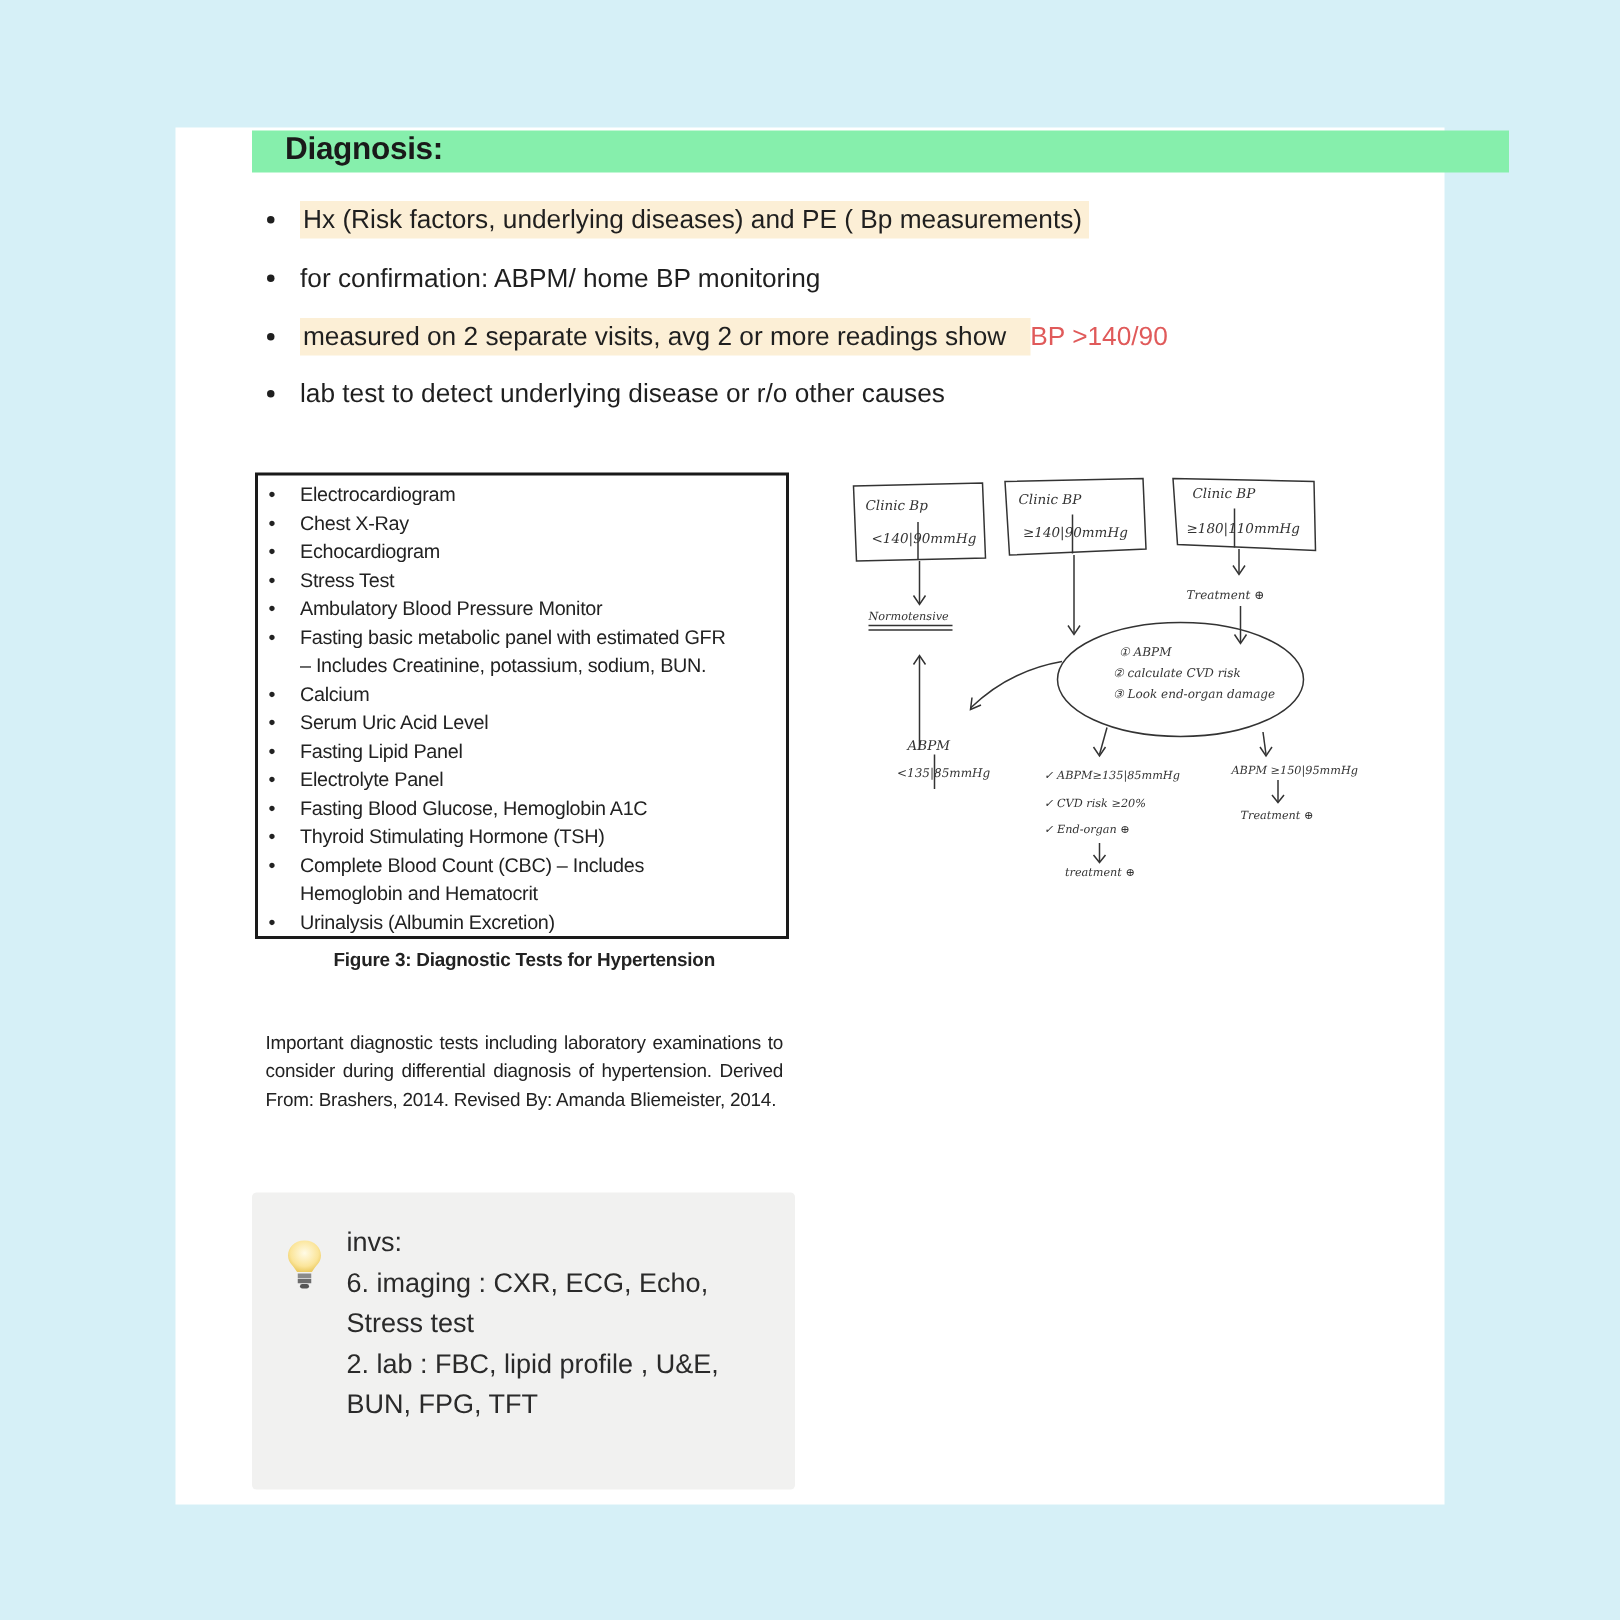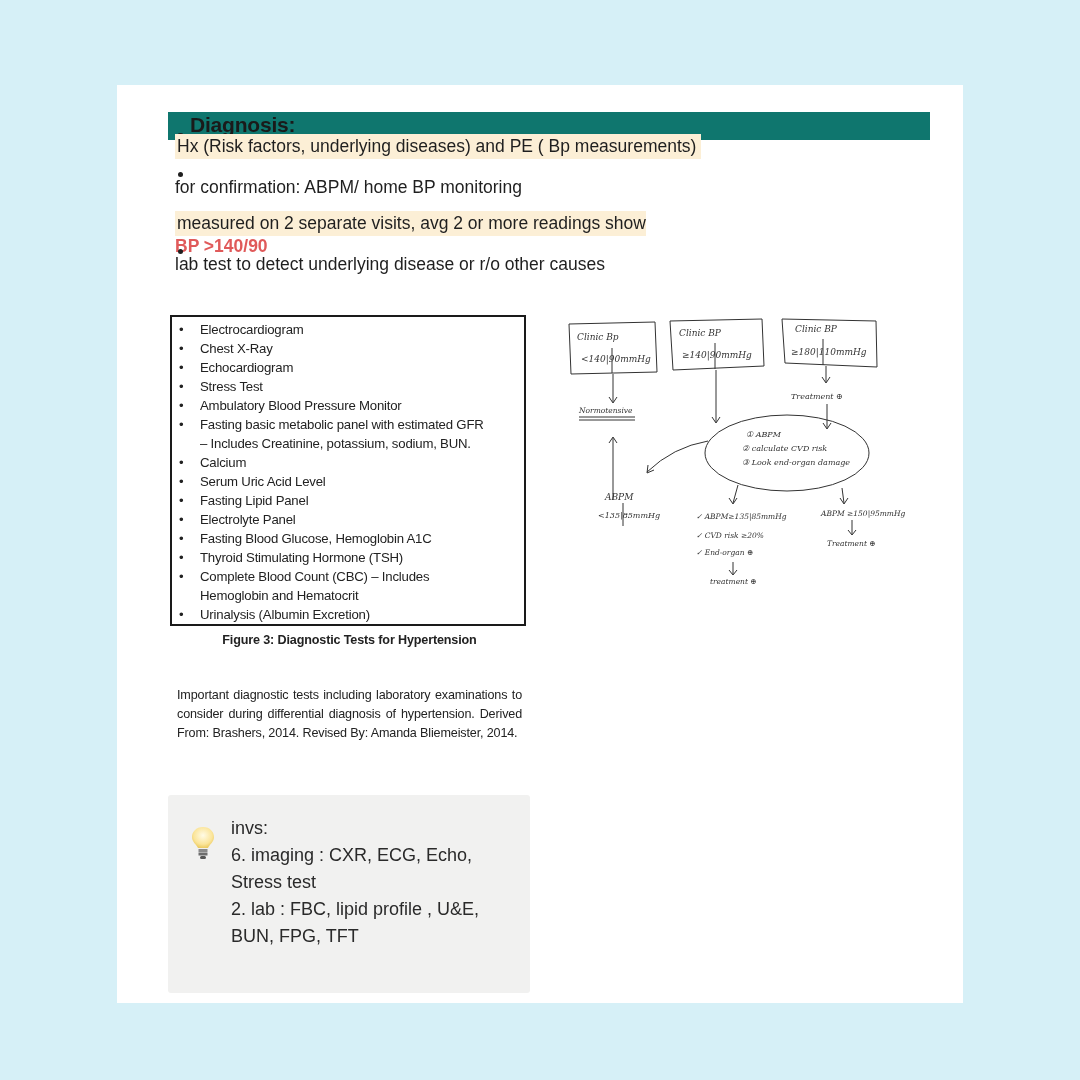--- a/index.html
+++ b/index.html
@@ -9,40 +9,40 @@
     position: relative;
     overflow: hidden;
     font-family: "Liberation Sans", sans-serif;
   }
   .card {
     position: absolute; left: 117px; top: 85px;
     width: 846px; height: 918px;
     background: #ffffff;
   }
   .heading-bar {
-    position: absolute; left: 51px; top: 27px;
-    width: 762px; height: 28px;
-    background: #0f766e;
+    position: absolute; left: 51px; top: 2px;
+    width: 838px; height: 28px;
+    background: #86efac;
   }
   .heading {
     position: absolute; left: 22px; top: 1px;
     font-size: 21px; font-weight: bold; color: #1a1a1a;
     letter-spacing: -0.2px;
   }
   .bullets { position: absolute; left: 58px; top: 48px; width: 760px; }
   .bullet {
     position: absolute; left: 0; height: 26px; white-space: nowrap;
-    font-size: 17.5px; color: #1f1f1f; display: flex; align-items: flex-start; flex-direction: column;
+    font-size: 17.5px; color: #1f1f1f; display: flex; align-items: center;
   }
   .bullet .dot {
     width: 5px; height: 5px; background: #1f1f1f; border-radius: 50%;
     margin-right: 17px; margin-left: 3px;
   }
   .hl { background: #fcefd6; padding: 2px 5px 2px 2px; }
-  .red { color: #e05a5a; font-weight: bold; }
+  .red { color: #e05a5a; font-weight: normal; }
 
   .test-box {
     position: absolute; left: 53px; top: 230px;
     width: 356px; height: 311px;
     border: 2px solid #1a1a1a; box-sizing: border-box;
   }
   .test-list { position: absolute; left: 6px; top: 3px; width: 340px; }
   .test-item {
     display: flex; font-size: 13.2px; color: #222; line-height: 19px;
     font-family: "Liberation Sans", sans-serif; letter-spacing: -0.2px;
@@ -87,21 +87,21 @@
     <div class="bullet" style="top:0px">
       <span class="dot"></span>
       <span class="hl">Hx (Risk factors, underlying diseases) and PE ( Bp measurements)</span>
     </div>
     <div class="bullet" style="top:39px">
       <span class="dot"></span>
       <span>for confirmation: ABPM/ home BP monitoring</span>
     </div>
     <div class="bullet" style="top:78px">
       <span class="dot"></span>
-      <span class="hl" style="padding-right:0">measured on 2 separate visits, avg 2 or more readings show </span>
+      <span class="hl" style="padding-right:16px">measured on 2 separate visits, avg 2 or more readings show </span>
         <span class="red">BP &gt;140/90</span>
     </div>
     <div class="bullet" style="top:116px">
       <span class="dot"></span>
       <span>lab test to detect underlying disease or r/o other causes</span>
     </div>
   </div>
 
   <div class="test-box">
     <div class="test-list">

